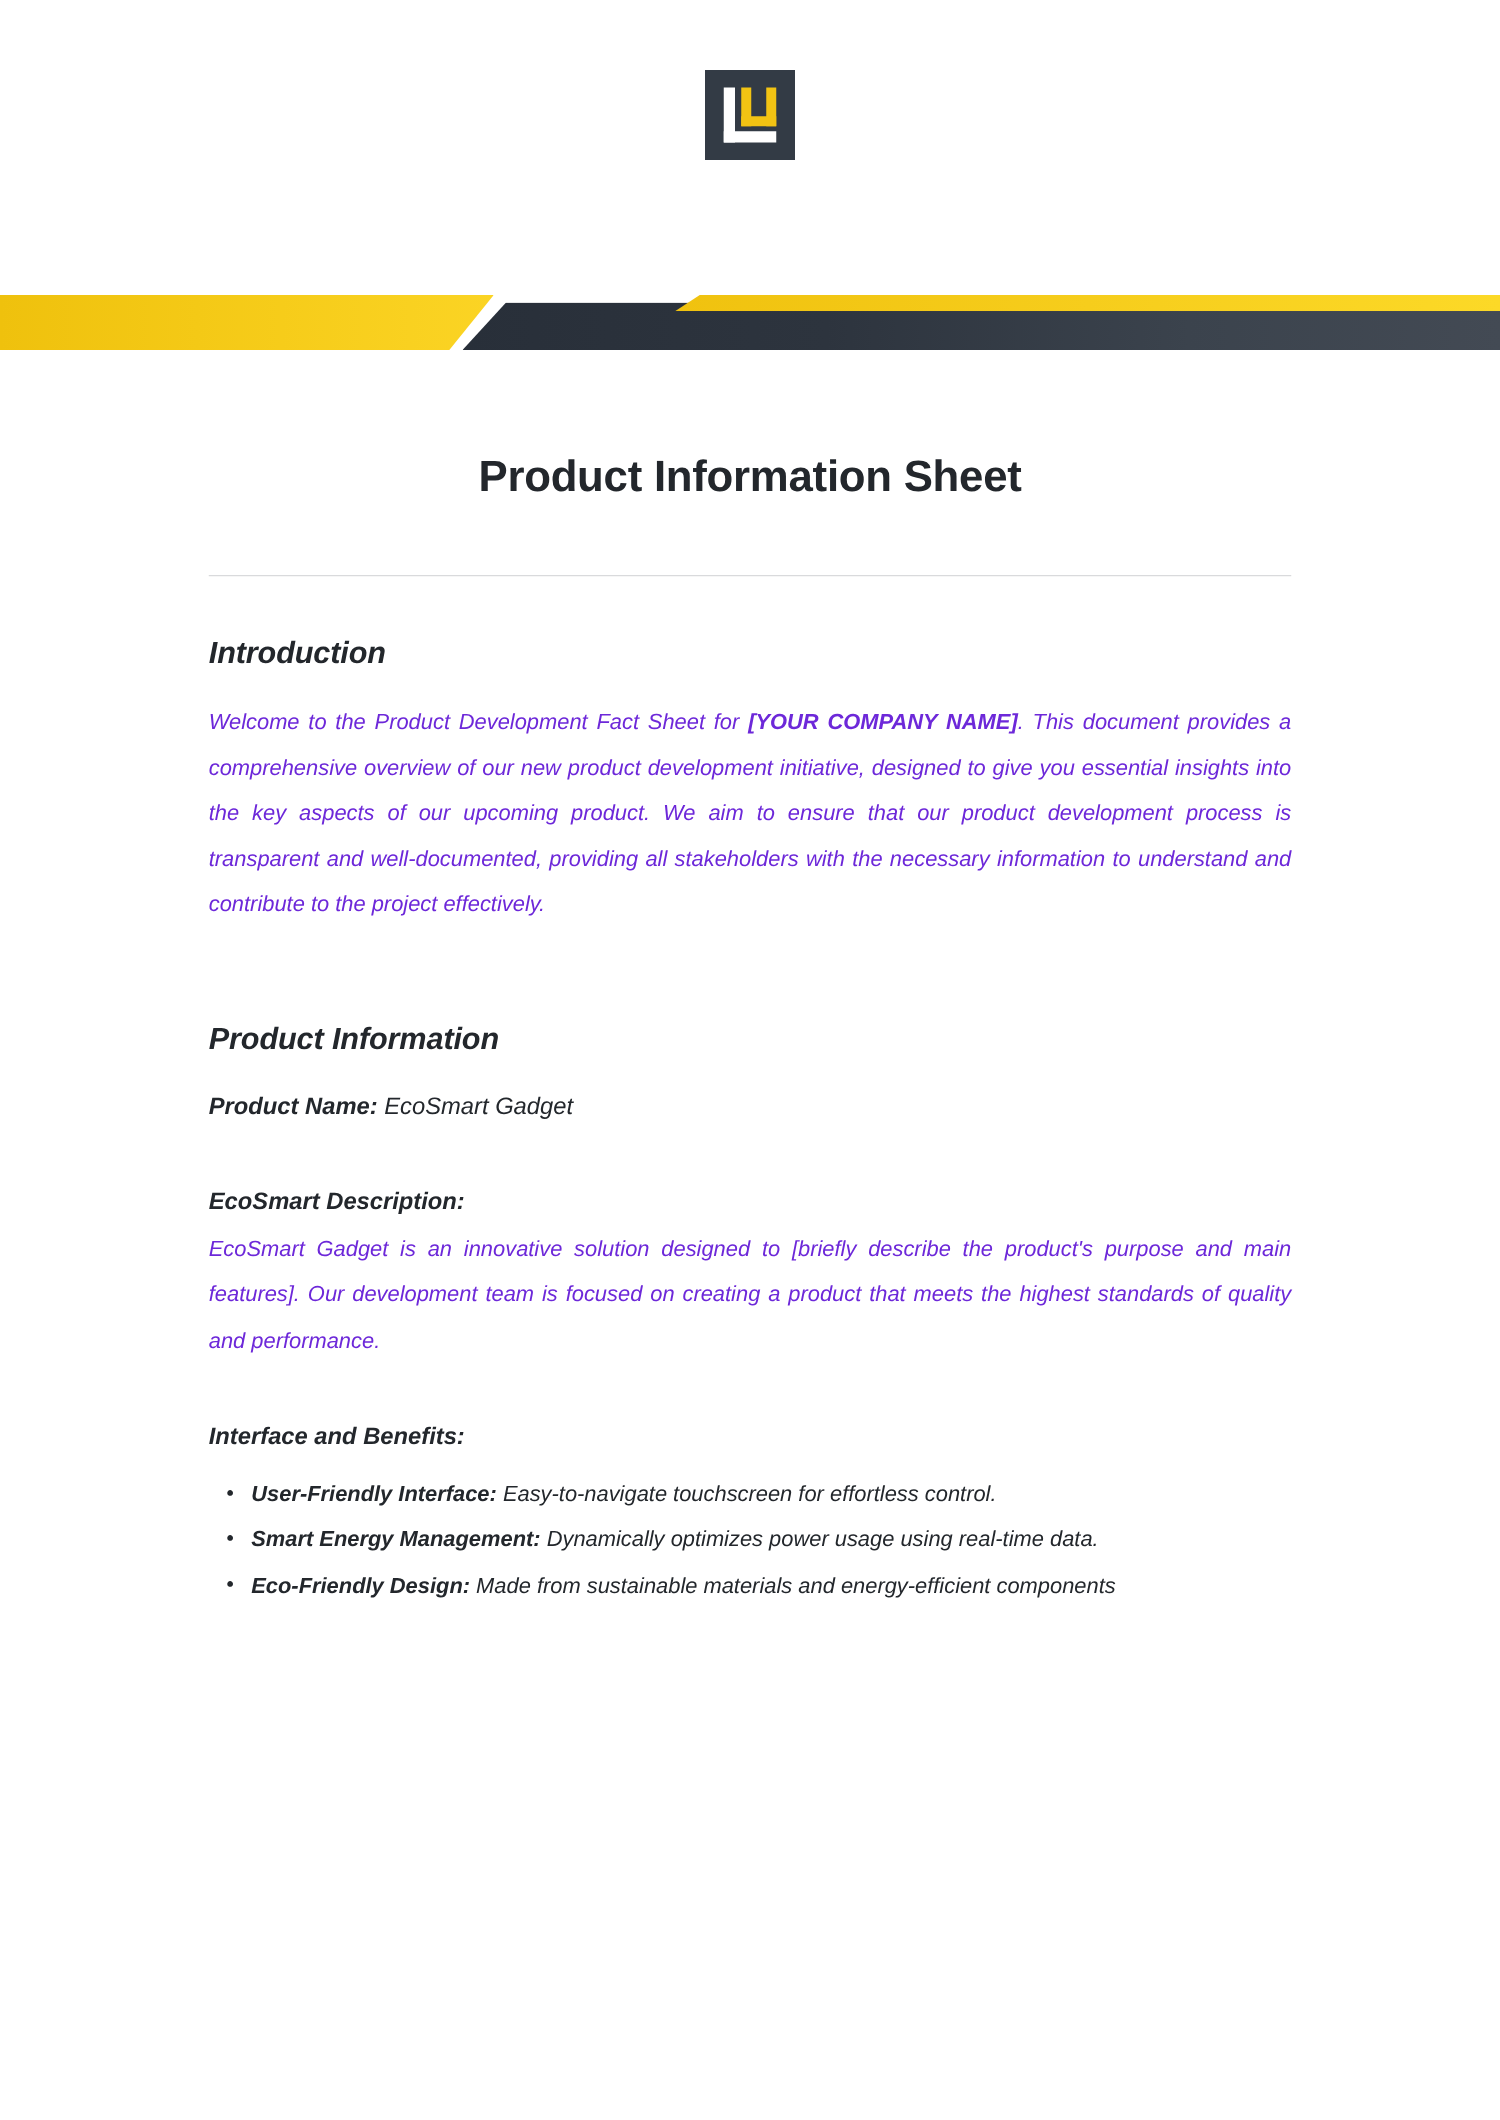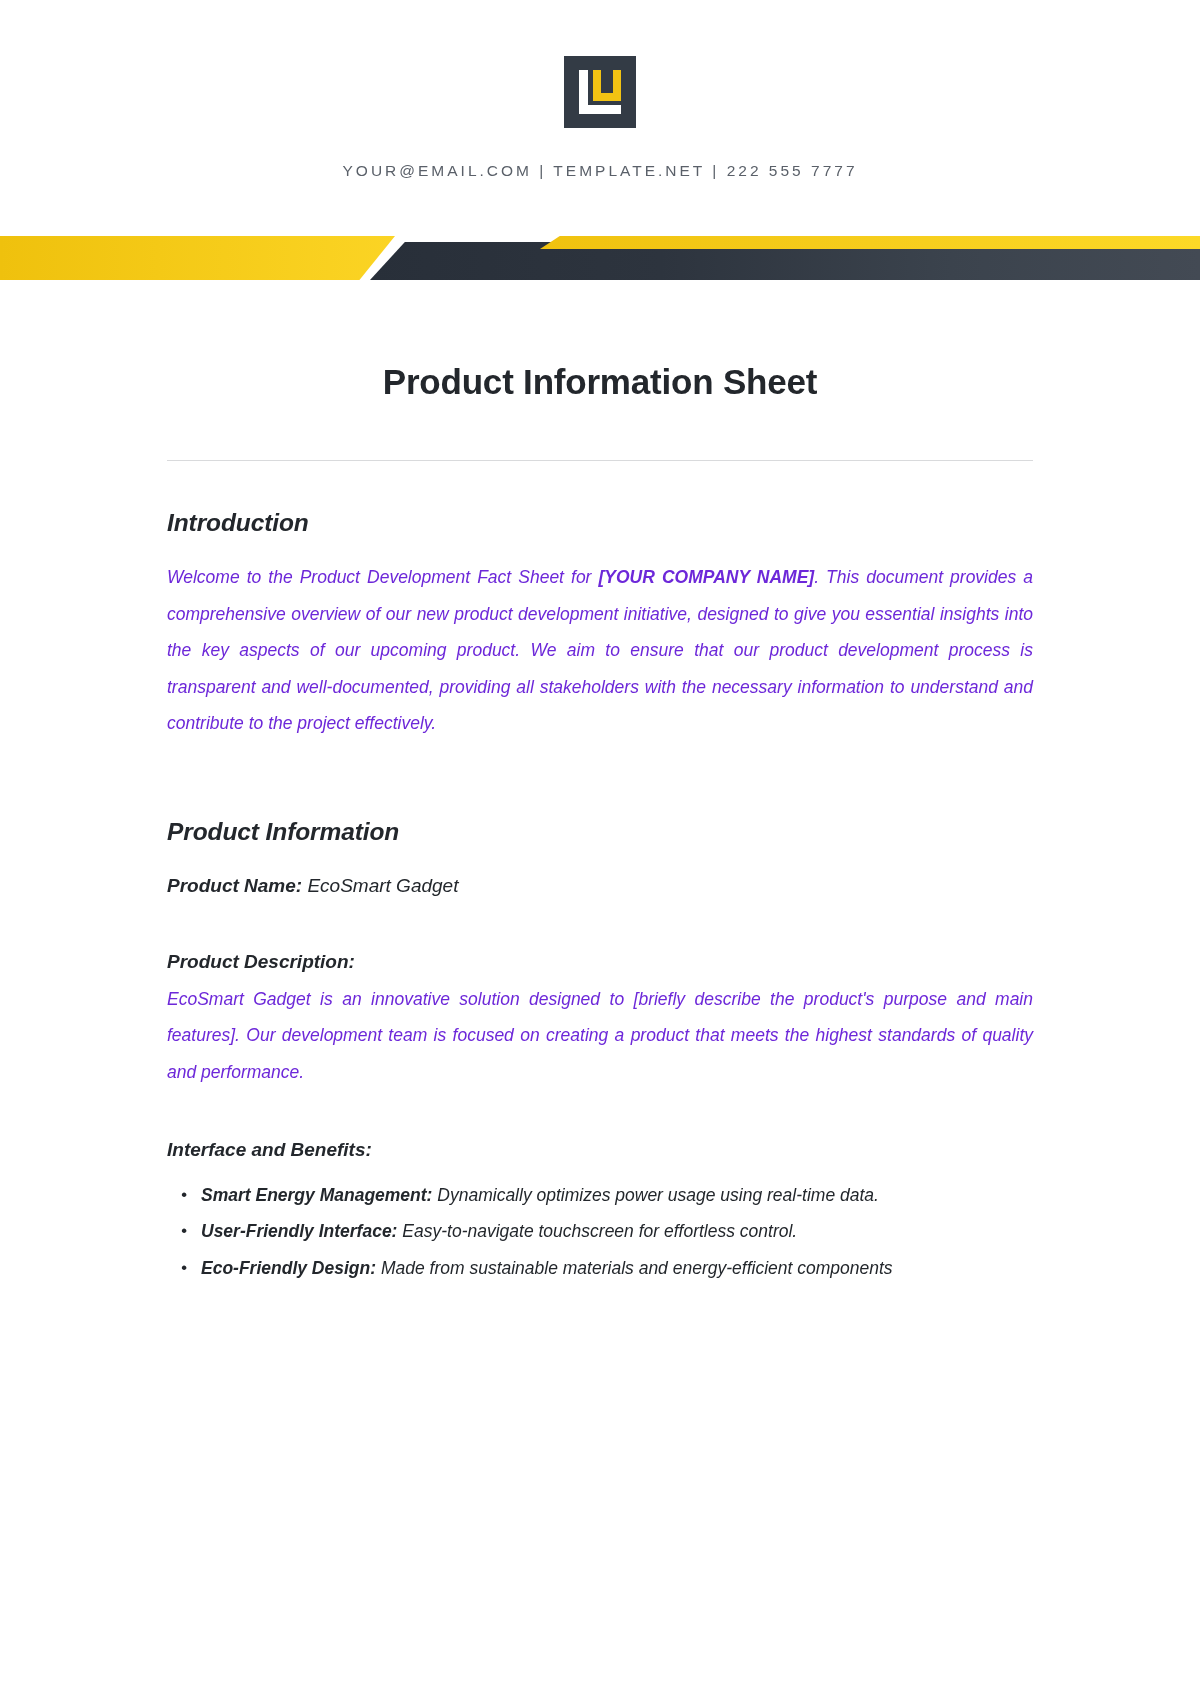--- a/index.html
+++ b/index.html
@@ -194,21 +194,20 @@
   }
 </style>
 </head>
 <body>
 
 <div class="doc-header">
   <div class="logo-mark">
     <div class="logo-l"></div>
     <div class="logo-u"></div>
   </div>
-  <div class="contact-line">YOUR@EMAIL.COM | TEMPLATE.NET | 222 555 7777</div>
 </div>
 
 <div class="banner">
   <div class="banner-dark"></div>
   <div class="banner-yellow-left"></div>
   <div class="banner-yellow-right"></div>
 </div>
 
 <div class="page">
 
@@ -224,28 +223,28 @@
 
     <div class="section-gap"></div>
 
     <section>
       <h2 class="section-heading">Product Information</h2>
 
       <p class="lead-in field-row"><b>Product Name:</b><span> EcoSmart Gadget</span></p>
 
       <div class="block-gap-sm"></div>
 
-      <p class="lead-in"><b>Product Description:</b></p>
+      <p class="lead-in"><b>EcoSmart Description:</b></p>
       <p class="body-text">EcoSmart Gadget is an innovative solution designed to [briefly describe the product's purpose and main features]. Our development team is focused on creating a product that meets the highest standards of quality and performance.</p>
 
       <div class="block-gap-md"></div>
 
       <p class="lead-in"><b>Interface and Benefits:</b></p>
 
       <ul class="feature-list">
+        <li><b>User-Friendly Interface:</b><span> Easy-to-navigate touchscreen for effortless control.</span></li>
         <li><b>Smart Energy Management:</b><span> Dynamically optimizes power usage using real-time data.</span></li>
-        <li><b>User-Friendly Interface:</b><span> Easy-to-navigate touchscreen for effortless control.</span></li>
         <li><b>Eco-Friendly Design:</b><span> Made from sustainable materials and energy-efficient components</span></li>
       </ul>
     </section>
 
   </div>
 </div>
 
 </body></html>

